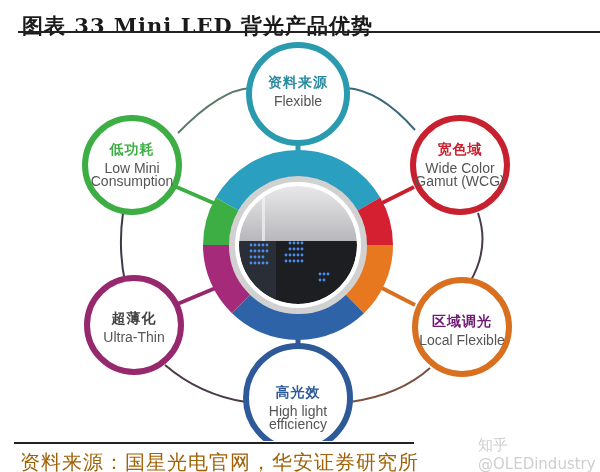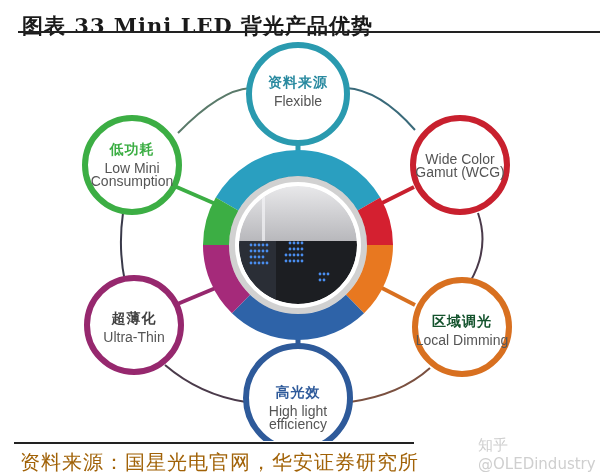--- a/index.html
+++ b/index.html
@@ -140,27 +140,28 @@
 
   <rect x="0" y="441" width="600" height="31" fill="#ffffff"></rect>
 </svg>
 
 <div class="node-label" style="left:298px; top:91px;">
   <div class="zh" style="color:#2a8aa0;">资料来源</div>
   <div class="en">Flexible</div>
 </div>
 
 <div class="node-label" style="left:460px; top:164px;">
+  <div class="zh" style="color:#c8202e;">宽色域</div>
   <div class="en">Wide Color</div>
   <div class="en" style="margin-top:0">Gamut (WCG)</div>
 </div>
 
 <div class="node-label" style="left:462px; top:330px;">
-  <div class="zh" style="color:#14532d;">区域调光</div>
-  <div class="en">Local Dimming</div>
+  <div class="zh" style="color:#701a75;">区域调光</div>
+  <div class="en">Local Flexible</div>
 </div>
 
 <div class="node-label" style="left:298px; top:407px;">
   <div class="zh" style="color:#2e5a9a;text-align:center;">高光效</div>
   <div class="en">High light</div>
   <div class="en" style="margin-top:0">efficiency</div>
 </div>
 
 <div class="node-label" style="left:134px; top:327px;">
   <div class="zh" style="color:#404040;">超薄化</div>

